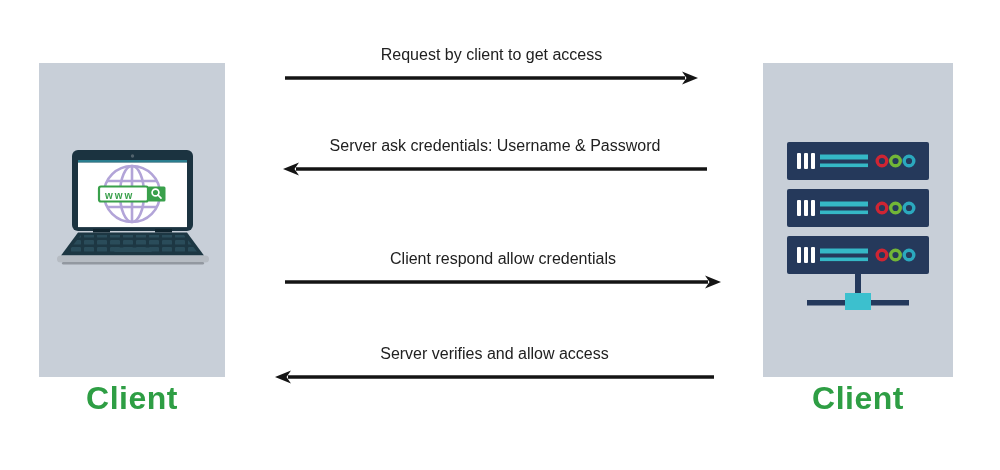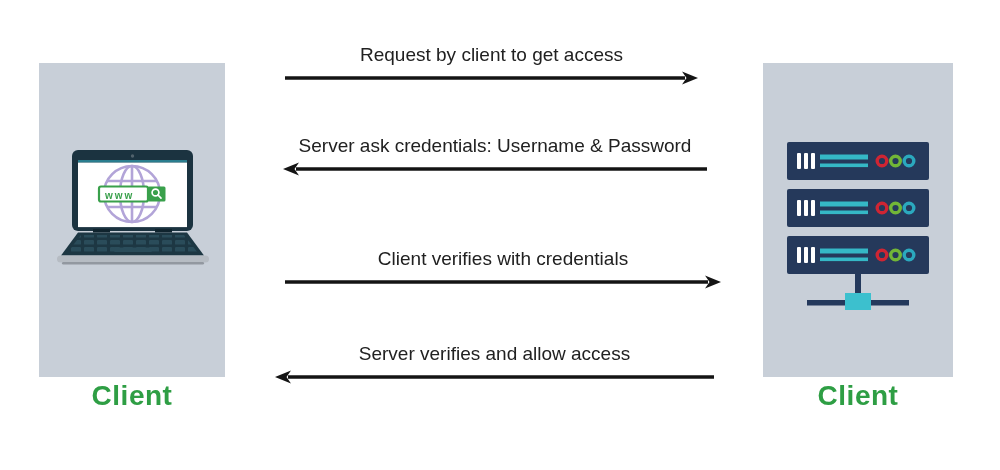--- a/index.html
+++ b/index.html
@@ -4,31 +4,31 @@
 <style>
   html,body{margin:0;padding:0;background:#ffffff;}
   .canvas{
     position:relative;width:1000px;height:470px;background:#ffffff;
     font-family:"Liberation Sans", sans-serif;overflow:hidden;
   }
   .panel{position:absolute;top:63px;height:314px;background:#c8cfd8;}
   .client-panel{left:39px;width:186px;}
   .server-panel{left:763px;width:190px;}
   .actor-label{
-    position:absolute;top:380px;font-size:28px;font-weight:bold;
+    position:absolute;top:380px;font-size:32px;font-weight:bold;
     color:#2e9e44;text-align:center;letter-spacing:.5px;
   }
   .client-label{left:39px;width:186px;}
   .server-label{left:763px;width:190px;}
   .icon-svg{position:absolute;display:block;}
   #laptop-svg{left:57px;top:148px;}
   #server-svg{left:763px;top:64px;}
   .flow{position:absolute;text-align:center;}
   .flow .msg{
-    font-size:19px;line-height:25px;color:#212121;margin:0 0 3px 0;
+    font-size:16px;line-height:25px;color:#212121;margin:0 0 3px 0;
     white-space:nowrap;
   }
   .flow .arrow{display:block;}
   #flow1{left:285px;top:42px;width:413px;}
   #flow2{left:283px;top:133px;width:424px;}
   #flow3{left:285px;top:246px;width:436px;}
   #flow4{left:275px;top:341px;width:439px;}
 </style>
 </head>
 <body>
@@ -115,21 +115,21 @@
 
   <div class="flow" id="flow2">
     <div class="msg">Server ask credentials: Username &amp; Password</div>
     <svg class="arrow" width="424" height="16" viewBox="0 0 424 16">
       <line x1="424" y1="8" x2="13" y2="8" stroke="#141414" stroke-width="3.6"></line>
       <polygon points="16,1.5 0,8 16,14.5 11.5,8" fill="#141414"></polygon>
     </svg>
   </div>
 
   <div class="flow" id="flow3">
-    <div class="msg">Client verifies with credentials</div>
+    <div class="msg">Client respond allow credentials</div>
     <svg class="arrow" width="436" height="16" viewBox="0 0 436 16">
       <line x1="0" y1="8" x2="423" y2="8" stroke="#141414" stroke-width="3.6"></line>
       <polygon points="420,1.5 436,8 420,14.5 424.5,8" fill="#141414"></polygon>
     </svg>
   </div>
 
   <div class="flow" id="flow4">
     <div class="msg">Server verifies and allow access</div>
     <svg class="arrow" width="439" height="16" viewBox="0 0 439 16">
       <line x1="439" y1="8" x2="13" y2="8" stroke="#141414" stroke-width="3.6"></line>

